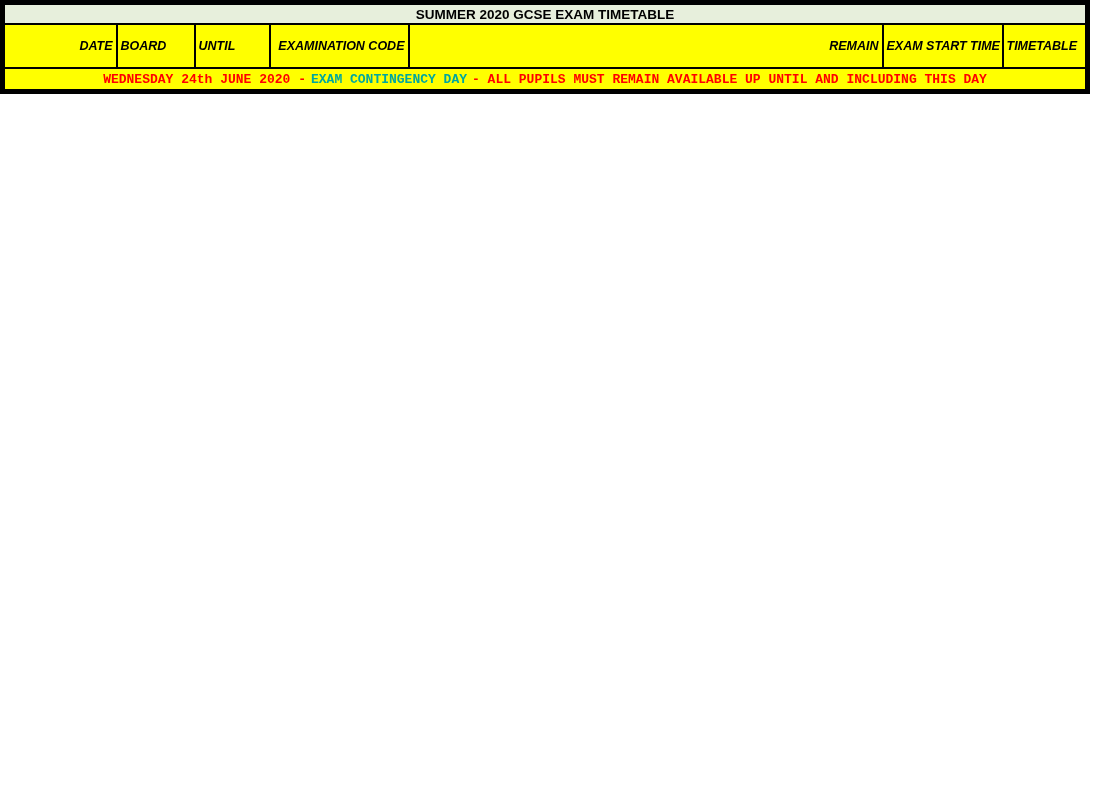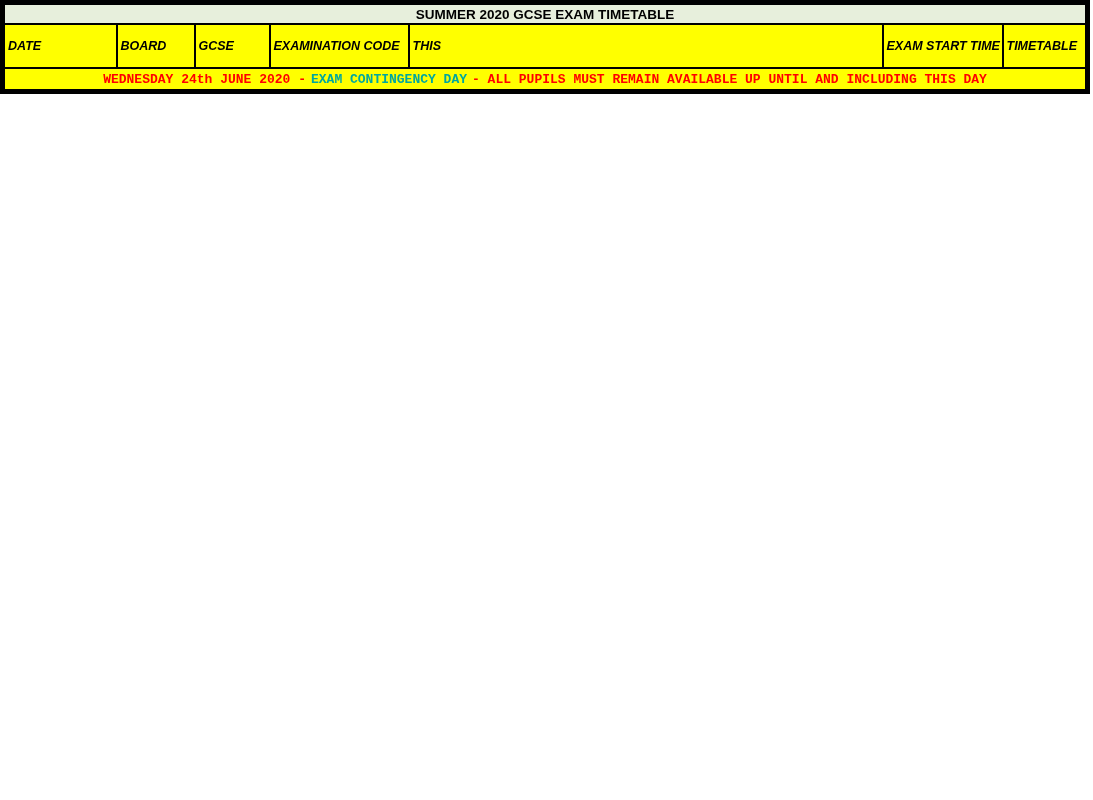--- a/index.html
+++ b/index.html
@@ -7,21 +7,21 @@
   table{border-collapse:collapse;table-layout:fixed;width:942px;border:5px solid #000;}
   td,th{border:1px solid #000;border-left-width:2px;border-right-width:2px;
         overflow:hidden;white-space:nowrap;padding:0 3px;font-size:10.5px;
         font-weight:bold;vertical-align:middle;}
   
   .title-row td{background:var(--titlebar);text-align:center;font-size:13.5px;
         height:18px;border-width:2px;}
   
   thead th{background:var(--header);font-style:italic;font-size:12.5px;height:42px;
         border-width:2px;}
-  .ha-c{text-align:left;} .ha-l{text-align:left;}
+  .ha-c{text-align:right;} .ha-l{text-align:left;}
   
   .footer-row td{background:var(--header);text-align:center;font-size:13px;
         height:20px;border-top-width:2px;font-family:Liberation Mono, monospace;}
   .f-red{color:var(--red);}
   .f-teal{color:var(--teal);margin:0 5px;}
 </style>
 </head>
 <body>
 
 <table>
@@ -34,23 +34,23 @@
       <col style="width:120px">
     <col style="width:85px">
   </colgroup>
   <thead>
     <tr class="title-row">
       <td colspan="7">SUMMER 2020 GCSE EXAM TIMETABLE</td>
     </tr>
     <tr>
       <th class="ha-c">DATE</th>
       <th class="ha-l">BOARD</th>
-      <th class="ha-l">GCSE</th>
+      <th class="ha-l">UNTIL</th>
       <th class="ha-c">EXAMINATION CODE</th>
-      <th class="ha-c">THIS</th>
+      <th class="ha-c">REMAIN</th>
       <th class="ha-l">EXAM START TIME</th>
       <th class="ha-l">TIMETABLE</th>
     </tr>
   </thead>
   <tbody id="rows"></tbody>
   <tfoot>
     <tr class="footer-row">
       <td colspan="7">
         <span class="f-red">WEDNESDAY 24th  JUNE 2020 -</span><span class="f-teal">EXAM CONTINGENCY DAY</span><span class="f-red">- ALL PUPILS MUST REMAIN AVAILABLE UP UNTIL AND INCLUDING THIS DAY</span>
       </td>

